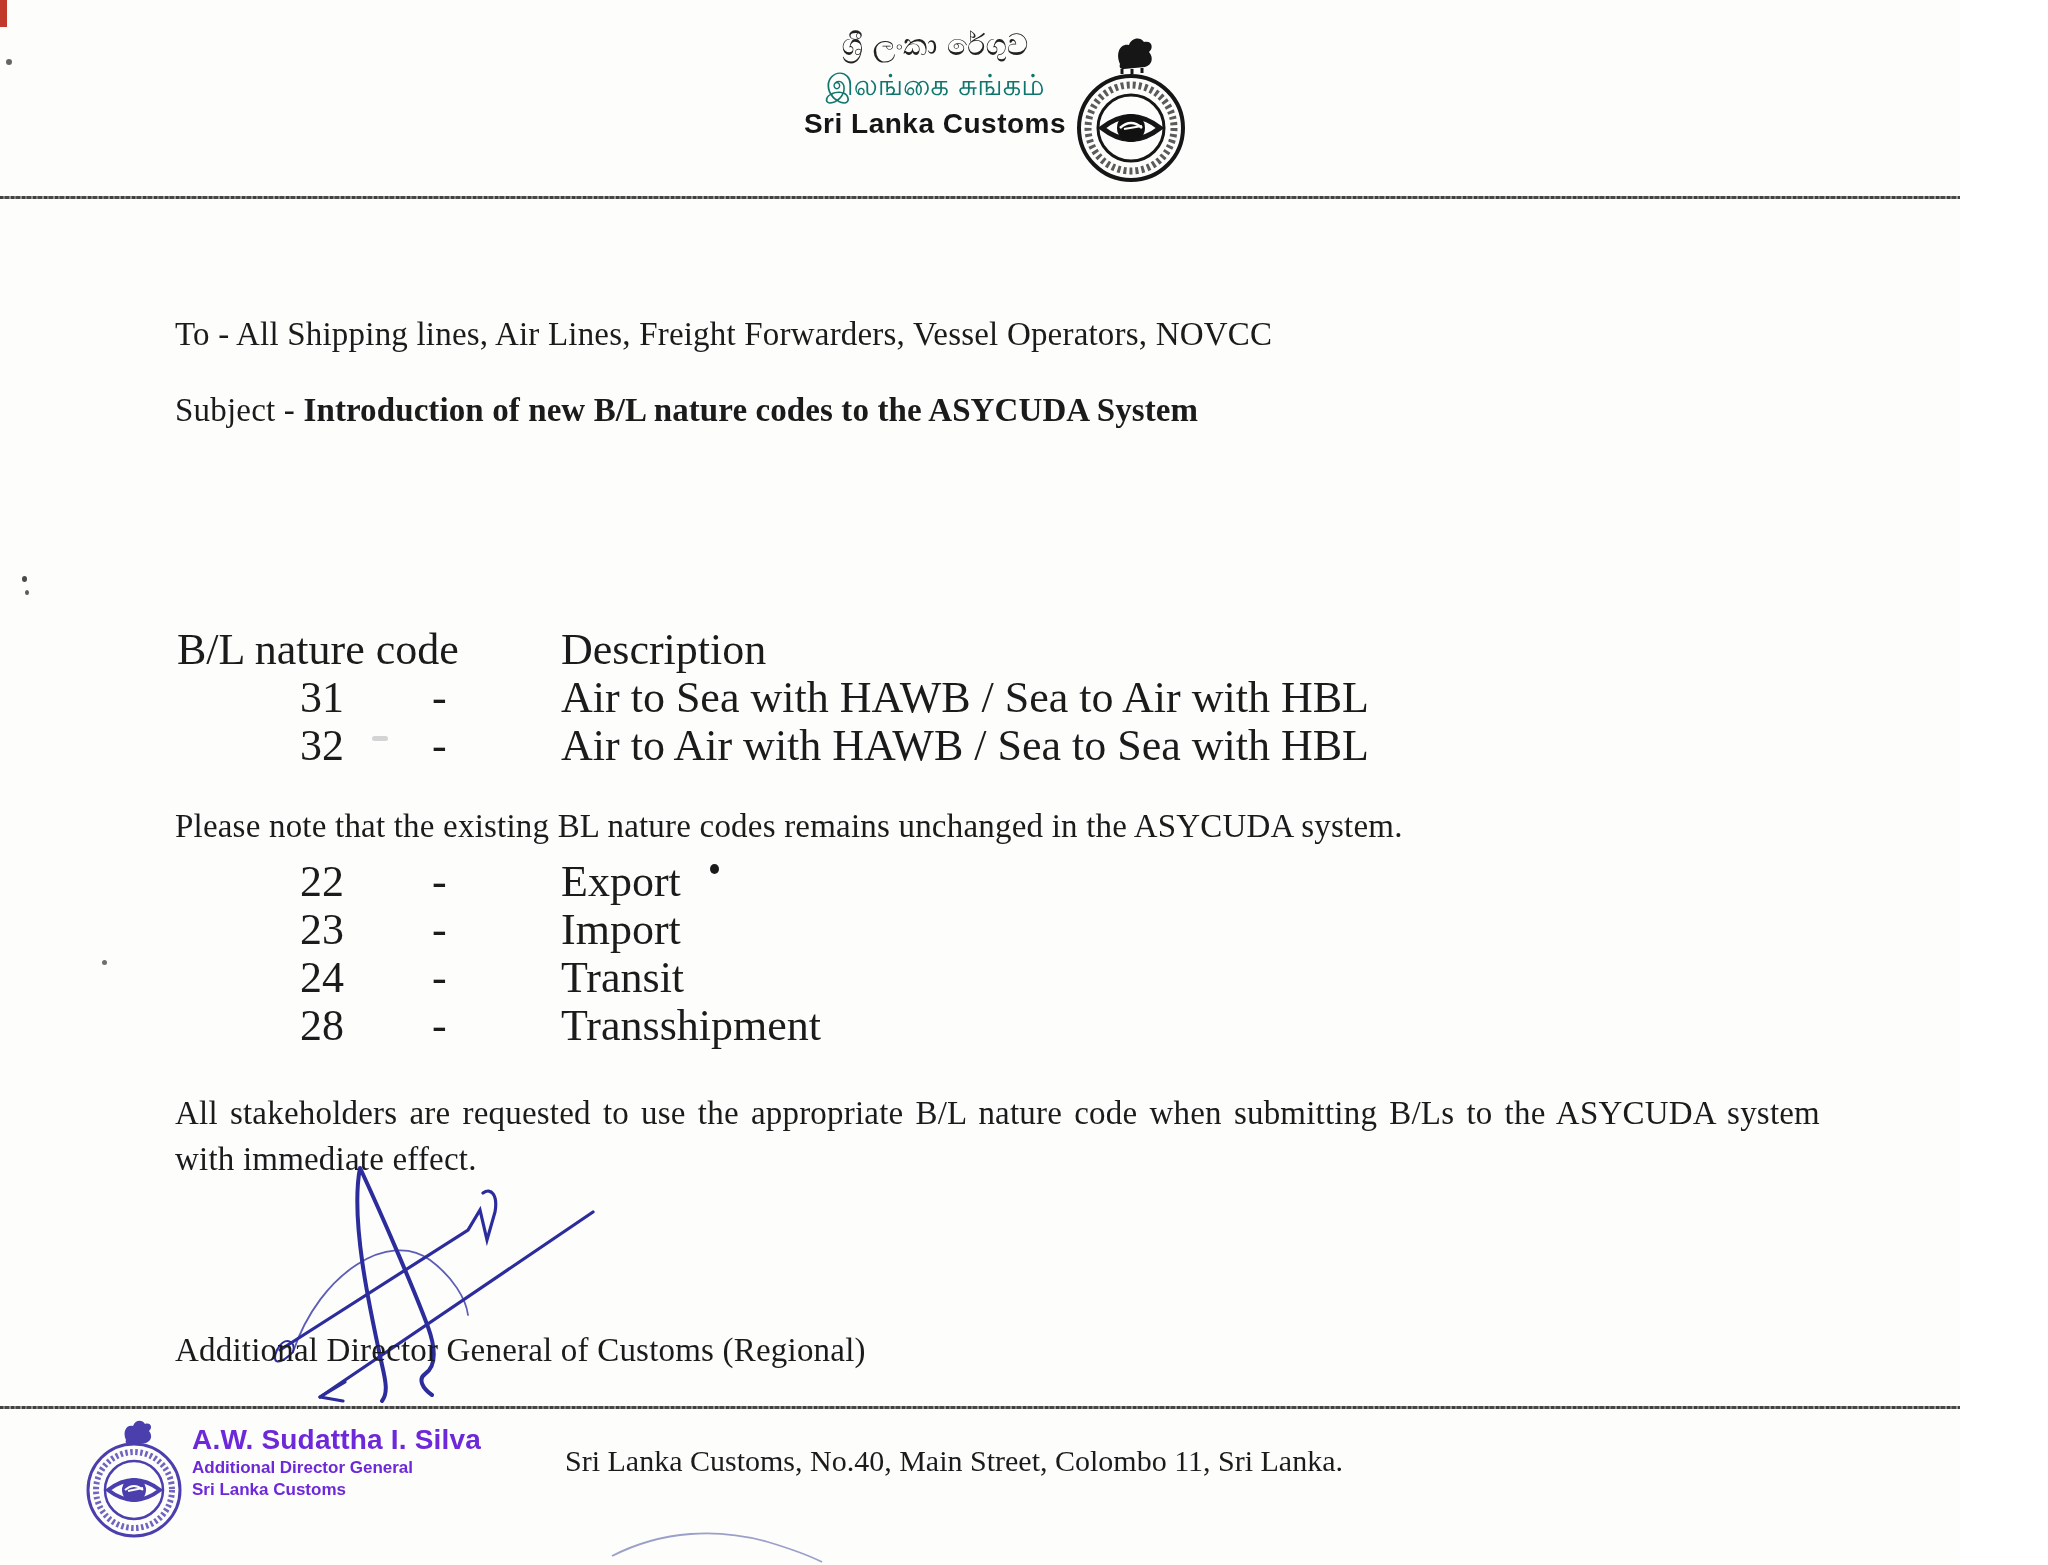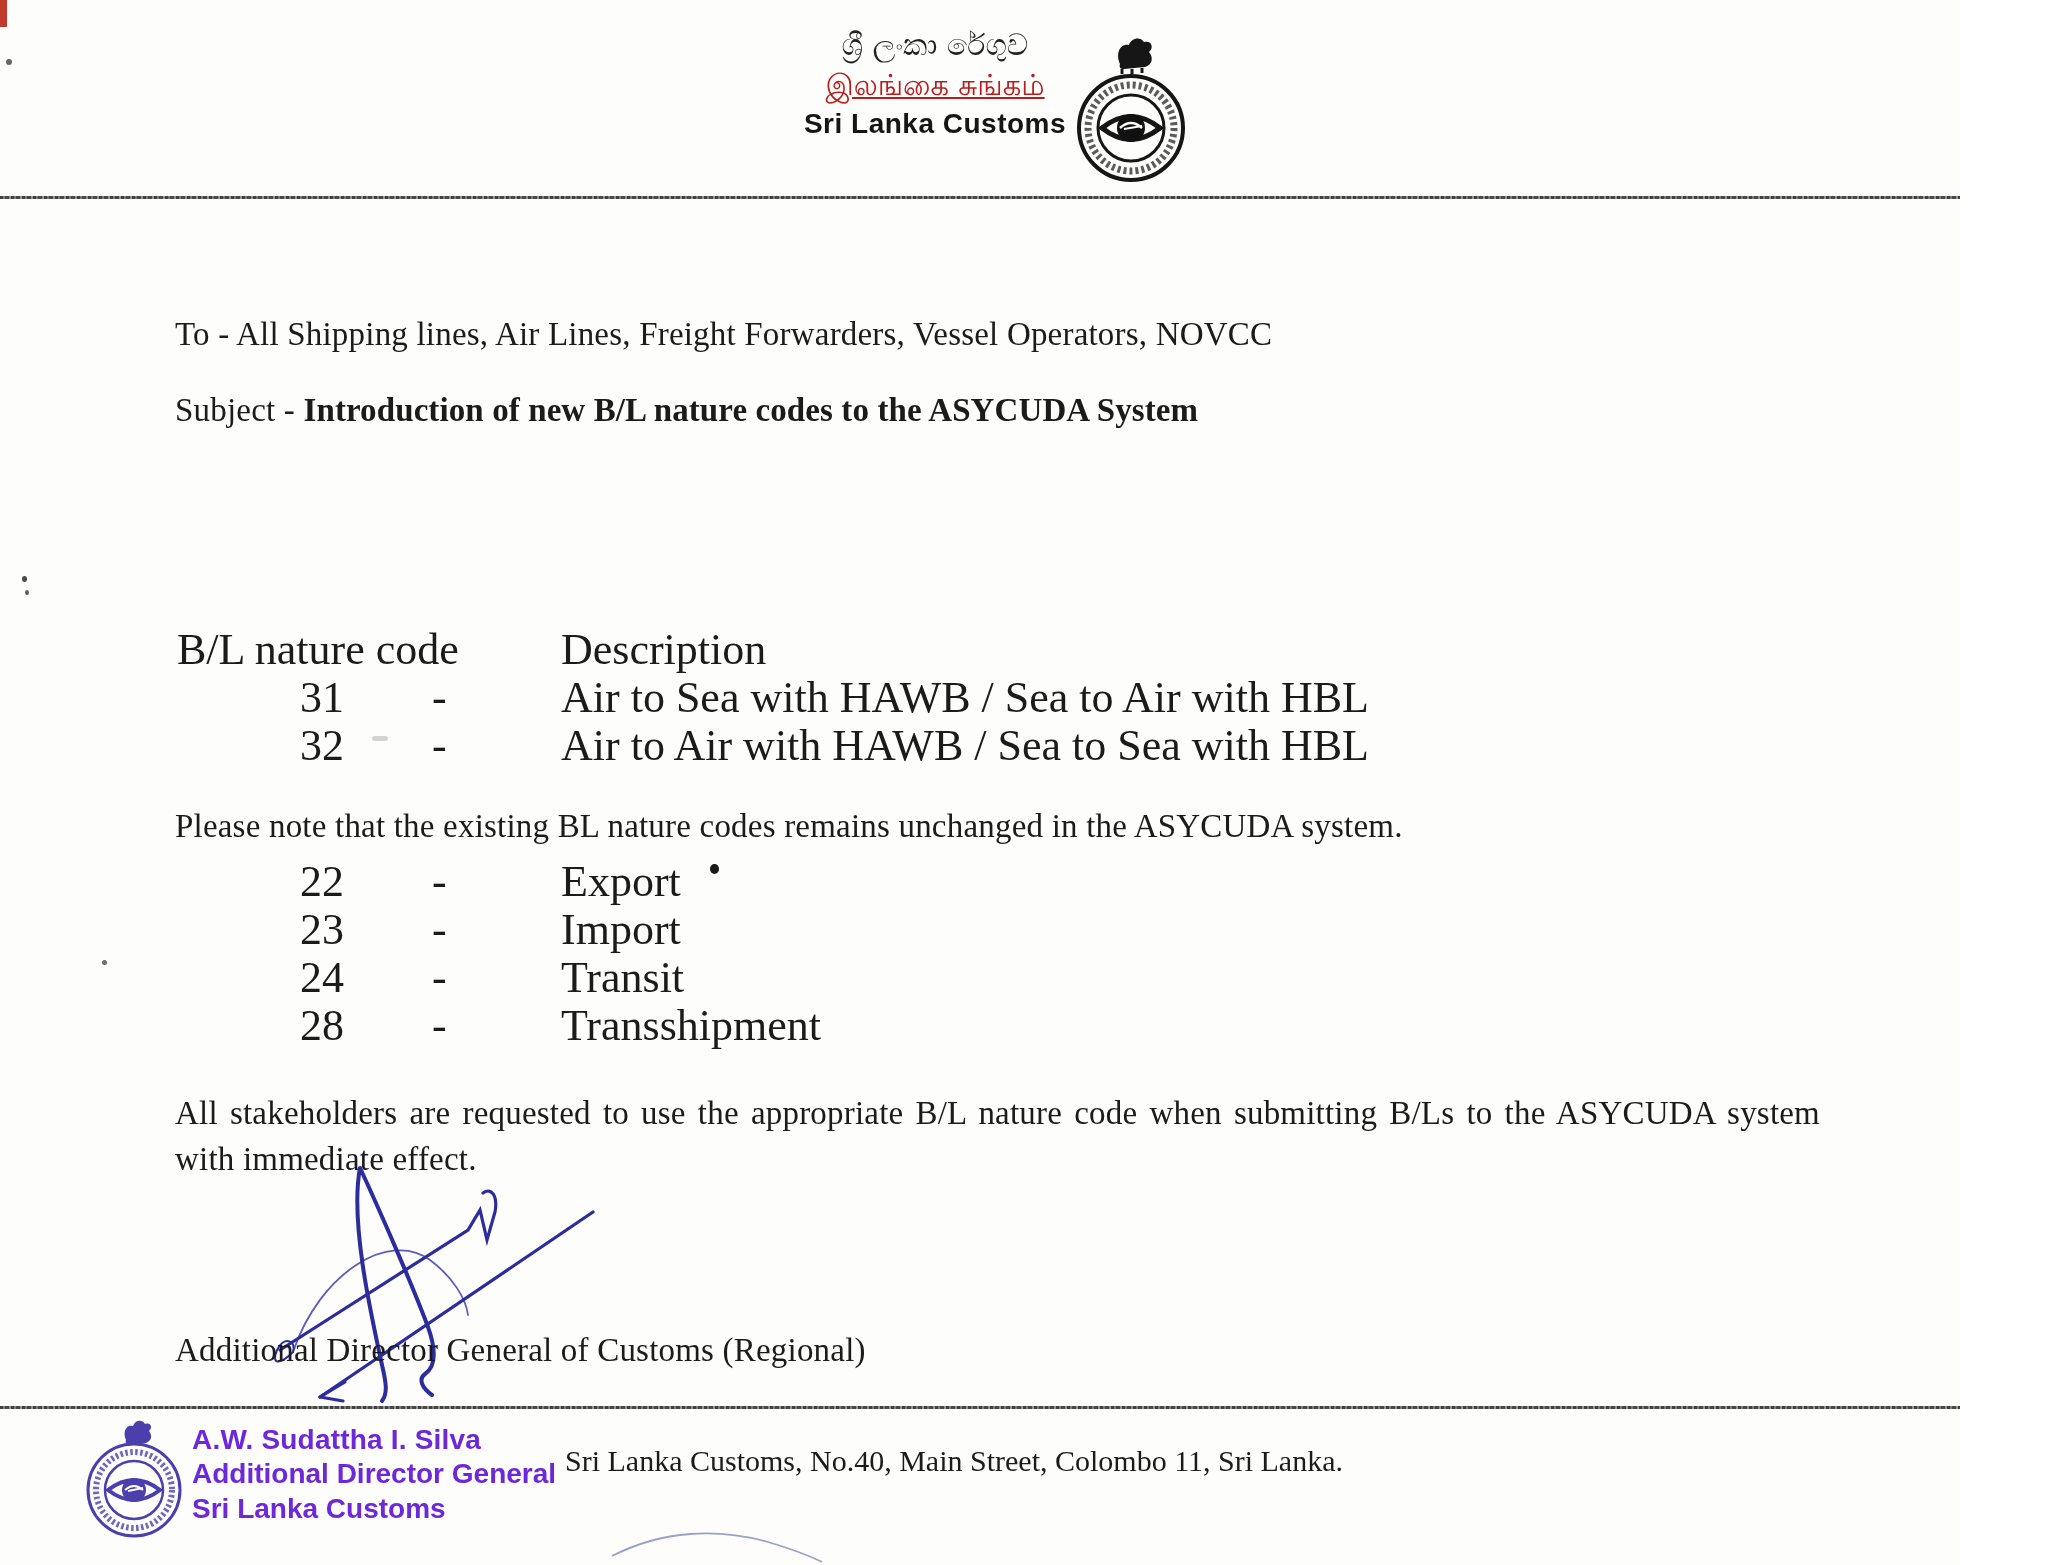--- a/index.html
+++ b/index.html
@@ -2,21 +2,21 @@
 <html><head>
 <meta charset="utf-8">
 <style>
   html,body{margin:0;padding:0;}
   body{width:2048px;height:1565px;background:#ffffff;font-family:"Liberation Serif",serif;color:#1b1b1b;}
   .page{position:relative;width:1960px;height:1565px;background:#fdfdfc;overflow:hidden;}
 
   
   .hdr-text{position:absolute;left:770px;top:28px;width:330px;text-align:center;line-height:1.15;}
   .hdr-sinhala{font-size:30px;font-family:"DejaVu Sans",sans-serif;color:#222;}
-  .hdr-tamil{font-size:29px;font-family:"DejaVu Sans",sans-serif;color:#b91c1c;margin-top:6px;text-decoration:underline;}
+  .hdr-tamil{font-size:29px;font-family:"DejaVu Sans",sans-serif;color:#0f766e;margin-top:6px;}
   .hdr-english{font-size:28px;font-family:"Liberation Sans",sans-serif;font-weight:bold;letter-spacing:.5px;color:#161616;margin-top:6px;}
   .hdr-logo{position:absolute;left:1072px;top:34px;}
 
   
   .divider{position:absolute;left:0;width:2048px;height:3px;opacity:.88;
     background:repeating-linear-gradient(90deg,#262626 0 3px,#6b6b6b 3px 5px,#303030 5px 9px,#858585 9px 11px);}
   .d1{top:196px;}
   .d2{top:1406px;}
 
   
@@ -36,21 +36,21 @@
   .c-code{position:absolute;left:278px;width:80px;text-align:center;}
   .c-dash{position:absolute;left:428px;}
   .c-desc{position:absolute;left:557px;}
 
   .sig-line{top:1332px;}
 
   
   .stamp-logo{position:absolute;left:84px;top:1418px;}
   .stamp-text{position:absolute;left:192px;top:1424px;color:#6d28d9;font-family:"Liberation Sans",sans-serif;line-height:1.12;}
   .stamp-name{font-size:28px;font-weight:bold;letter-spacing:.2px;}
-  .stamp-sub{font-size:28px;font-weight:600;margin-top:3px;}
+  .stamp-sub{font-size:17px;font-weight:600;margin-top:3px;}
   .address{position:absolute;left:565px;top:1444px;font-size:30px;}
 
   
   .speck{position:absolute;border-radius:50%;}
   .sig-svg,.curve-svg{position:absolute;}
 </style>
 </head>
 <body>
 
 <div class="page">

